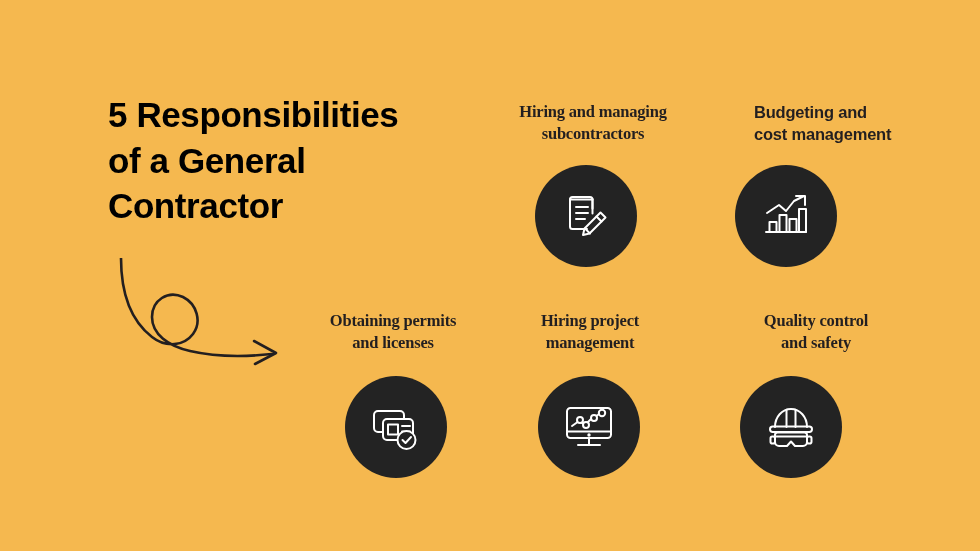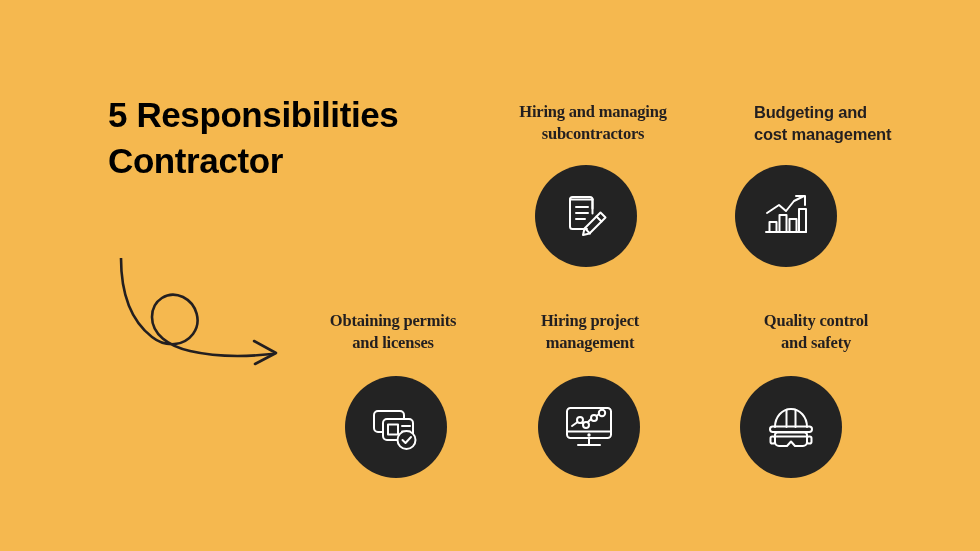--- a/index.html
+++ b/index.html
@@ -77,20 +77,21 @@
   #item-quality  .item-label { left:713px;  top:310px; width:206px; }
   #item-quality  .circle     { left:740px;  top:376px; }
 </style>
 </head>
 <body>
 
 <div id="stage">
 
   <div class="title">
     <span class="tline">5 Responsibilities</span>
+    <span class="tline">of a General</span>
     <span class="tline">Contractor</span>
   </div>
 
   <svg class="squiggle" viewBox="0 0 200 112" fill="none">
     <path d="M17 0 C17 34 26 62 48 79 C62 90 80 88 89 76 C98 64 93 46 79 39
              C64 32 48 42 48 59 C48 76 64 88 86 93 C112 99 140 99 168 96" stroke="#231F20" stroke-width="2.6" stroke-linecap="round" fill="none"></path>
     <path d="M150 83 L172 95 L151 106" stroke="#231F20" stroke-width="2.6" stroke-linecap="round" stroke-linejoin="round" fill="none"></path>
   </svg>
 
   <div class="item" id="item-hiring">

